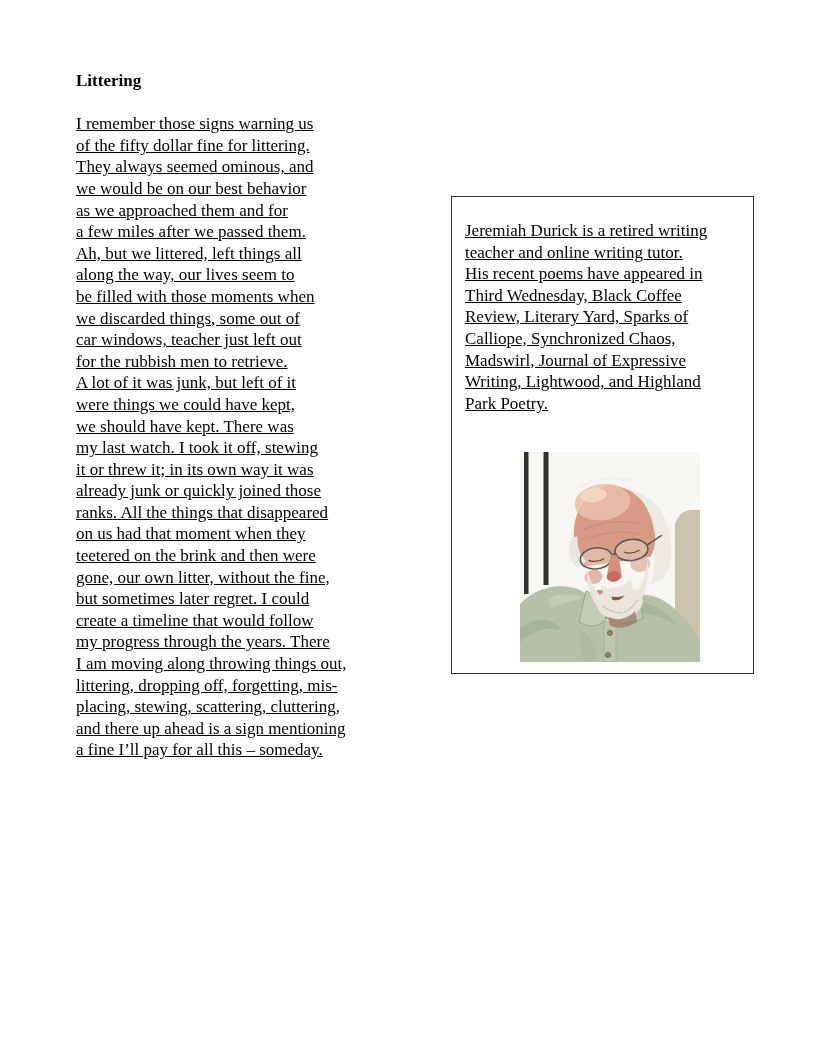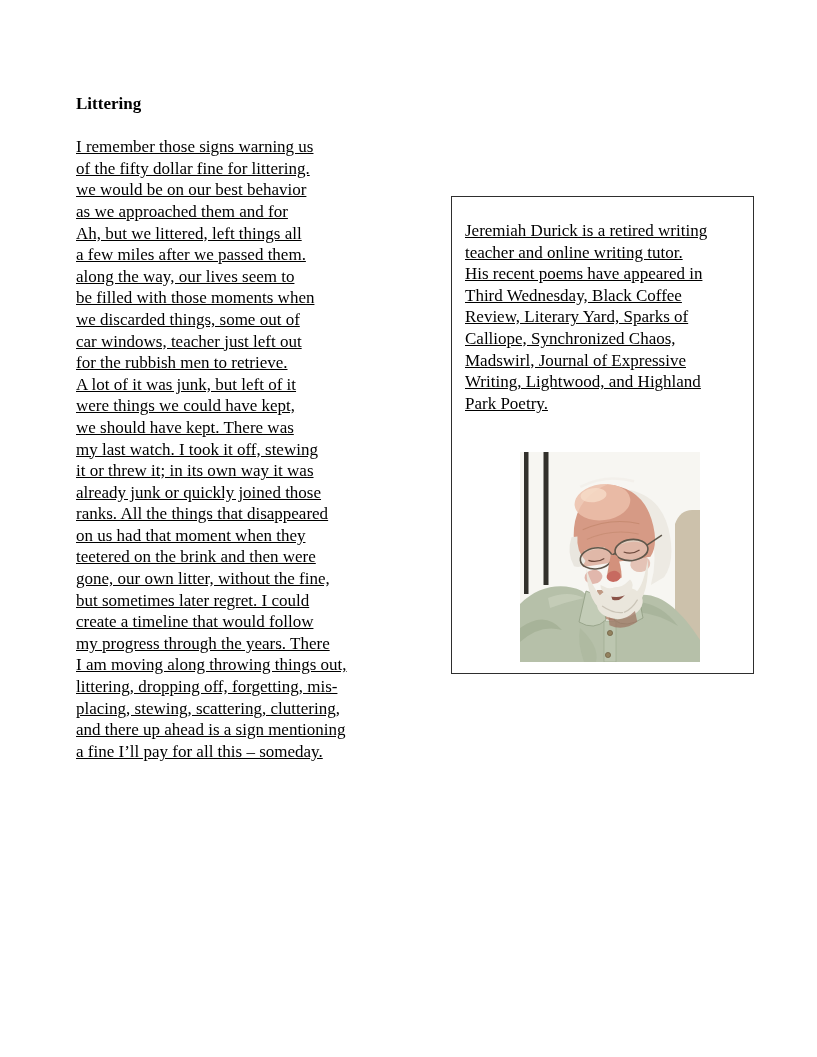--- a/index.html
+++ b/index.html
@@ -8,21 +8,21 @@
     width: 817px;
     height: 1057px;
     background: #ffffff;
     font-family: "Liberation Serif", serif;
     color: #000000;
     overflow: hidden;
   }
   .poem-section {
     position: absolute;
     left: 76px;
-    top: 93px;
+    top: 70px;
     width: 330px;
     font-size: 17px;
     line-height: 21.6px;
   }
   .poem-title {
     font-size: 17px;
     font-weight: bold;
     margin: 0 0 21.6px 0;
     line-height: 21.6px;
   }
@@ -57,24 +57,25 @@
 </head>
 <body>
 
 <div class="page">
 
   <div class="poem-section">
     <h1 class="poem-title">Littering</h1>
     <div class="poem-body">
         <div class="tline">I remember those signs warning us</div>
         <div class="tline">of the fifty dollar fine for littering.</div>
+        <div class="tline">They always seemed ominous, and</div>
         <div class="tline">we would be on our best behavior</div>
         <div class="tline">as we approached them and for</div>
+        <div class="tline">a few miles after we passed them.</div>
         <div class="tline">Ah, but we littered, left things all</div>
-        <div class="tline">a few miles after we passed them.</div>
         <div class="tline">along the way, our lives seem to</div>
         <div class="tline">be filled with those moments when</div>
         <div class="tline">we discarded things, some out of</div>
         <div class="tline">car windows, teacher just left out</div>
         <div class="tline">for the rubbish men to retrieve.</div>
         <div class="tline">A lot of it was junk, but left of it</div>
         <div class="tline">were things we could have kept,</div>
         <div class="tline">we should have kept. There was</div>
         <div class="tline">my last watch. I took it off, stewing</div>
         <div class="tline">it or threw it; in its own way it was</div>

